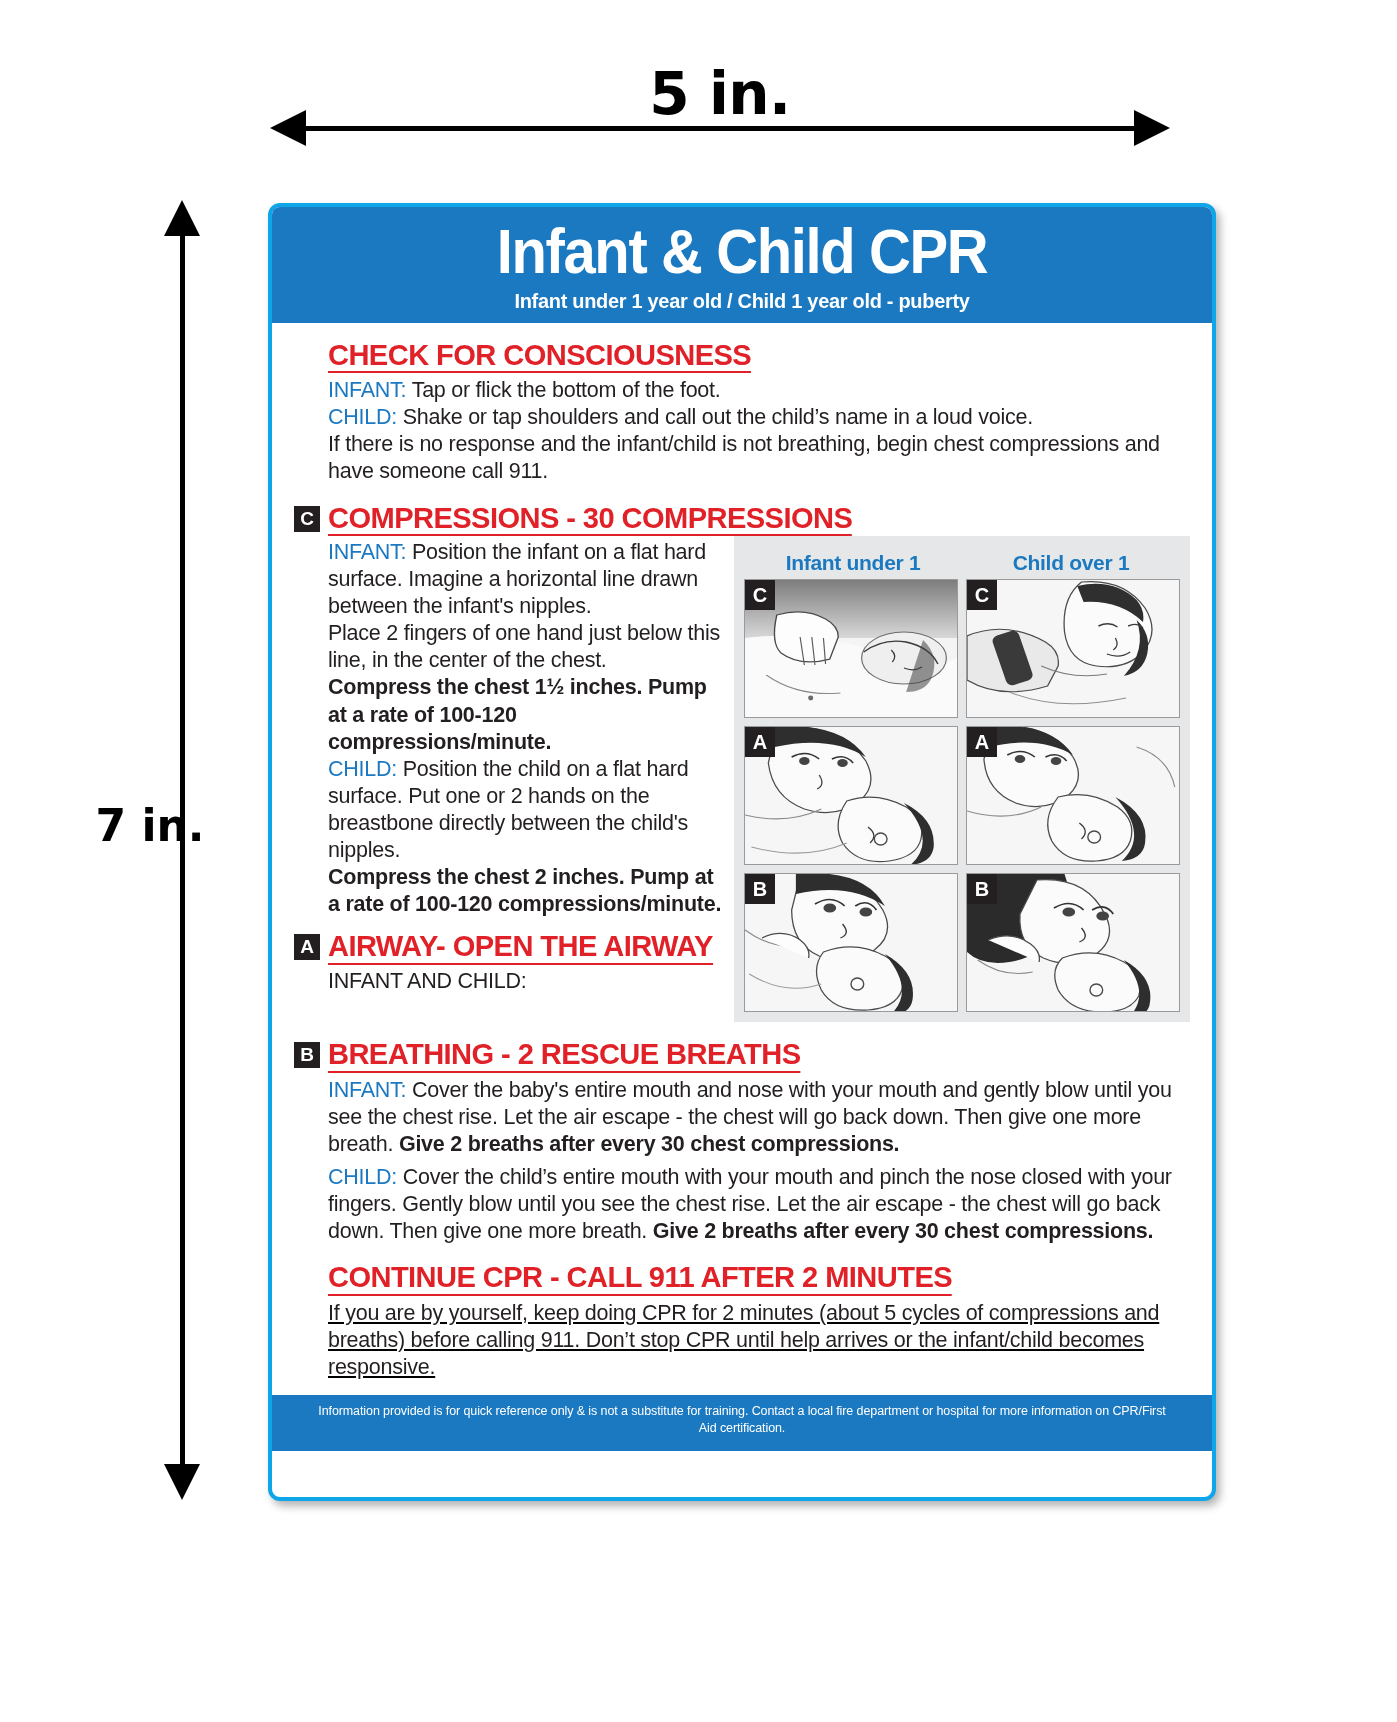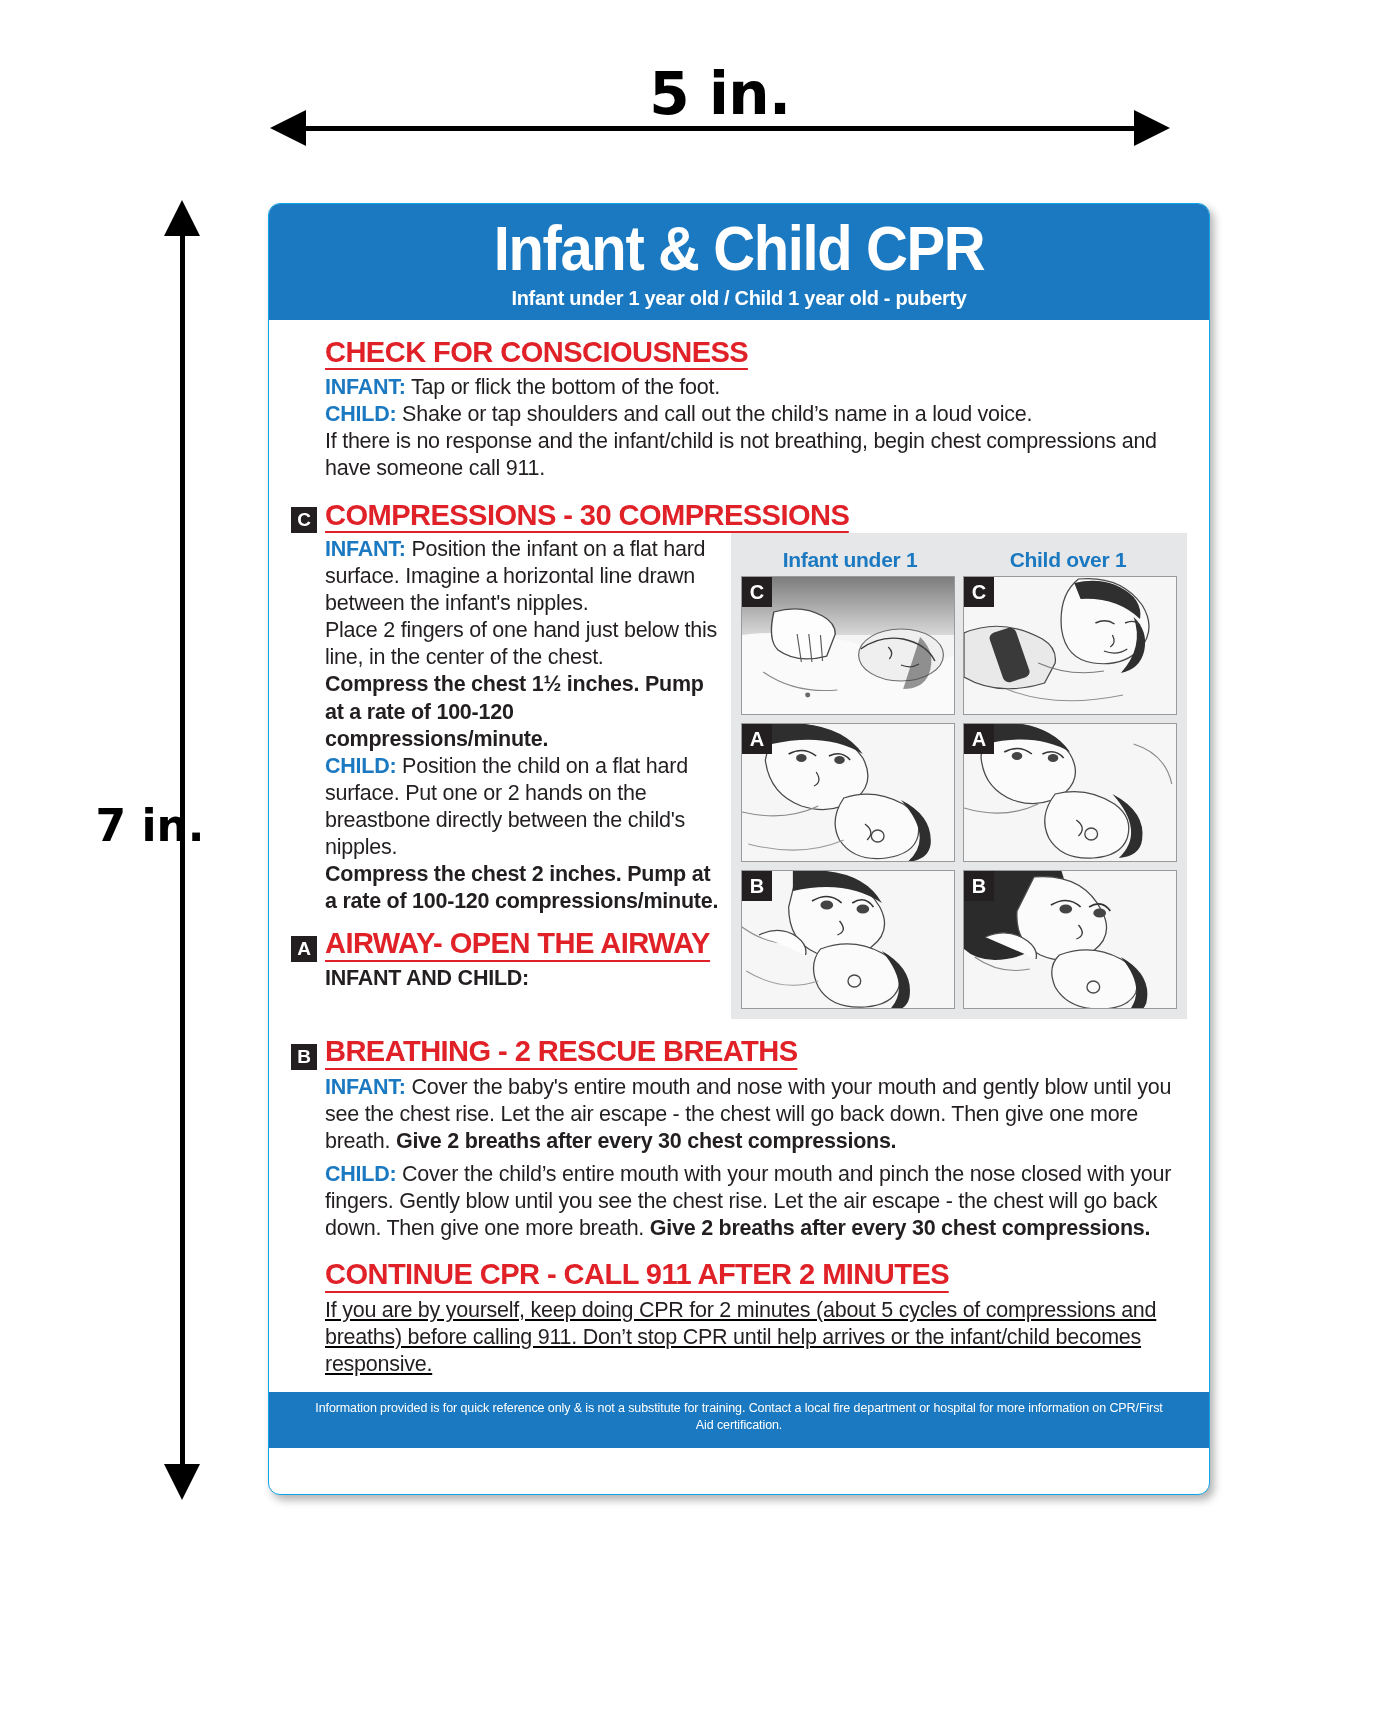--- a/index.html
+++ b/index.html
@@ -57,21 +57,21 @@
   }
 
   
   #poster{
     position:absolute; left:268px; top:203px;
     width:940px; height:1290px;
     background:#ffffff;
     border-radius:12px;
     box-shadow:4px 5px 9px rgba(0,0,0,0.30);
     overflow:hidden;
-    border:1px solid #0ea5e9;
+    border:4px solid #0ea5e9;
   }
 
   .header{
     background:#1b79c1;
     padding:14px 0 10px 0;
     text-align:center;
   }
   .header h1{
     margin:0; padding:0;
     color:#ffffff;
@@ -91,21 +91,21 @@
     transform:scaleX(0.95);
   }
 
   .body{
     padding:10px 22px 0 22px;
     position:relative;
   }
 
   
   .sec-head{
-    display:flex; align-items:flex-end; margin-top:6px;
+    display:flex; align-items:flex-start; margin-top:6px;
   }
   .sec-badge{
     display:inline-block;
     background:#231f20;
     color:#ffffff;
     width:26px;height:26px;
     line-height:26px;
     text-align:center;
     font-size:19px;
     font-weight:bold;
@@ -130,21 +130,21 @@
   .indent{ margin-left:34px; }
 
   p.t{
     margin:0;
     font-size:21.5px;
     line-height:1.26;
     color:#231f20;
     letter-spacing:-0.25px;
     font-family:"Liberation Sans", sans-serif;
   }
-  .lbl-blue{ color:#1b79c1; font-weight:bold; }
+  .lbl-blue{ color:#1b79c1; font-weight:normal; }
   .red{ color:#e12128; }
   .bold{ font-weight:bold; }
 
   
   .cols{
     display:flex;
     align-items:flex-start;
   }
   .col-left{
     width:432px; flex:0 0 auto; padding-left:34px; box-sizing:border-box;

